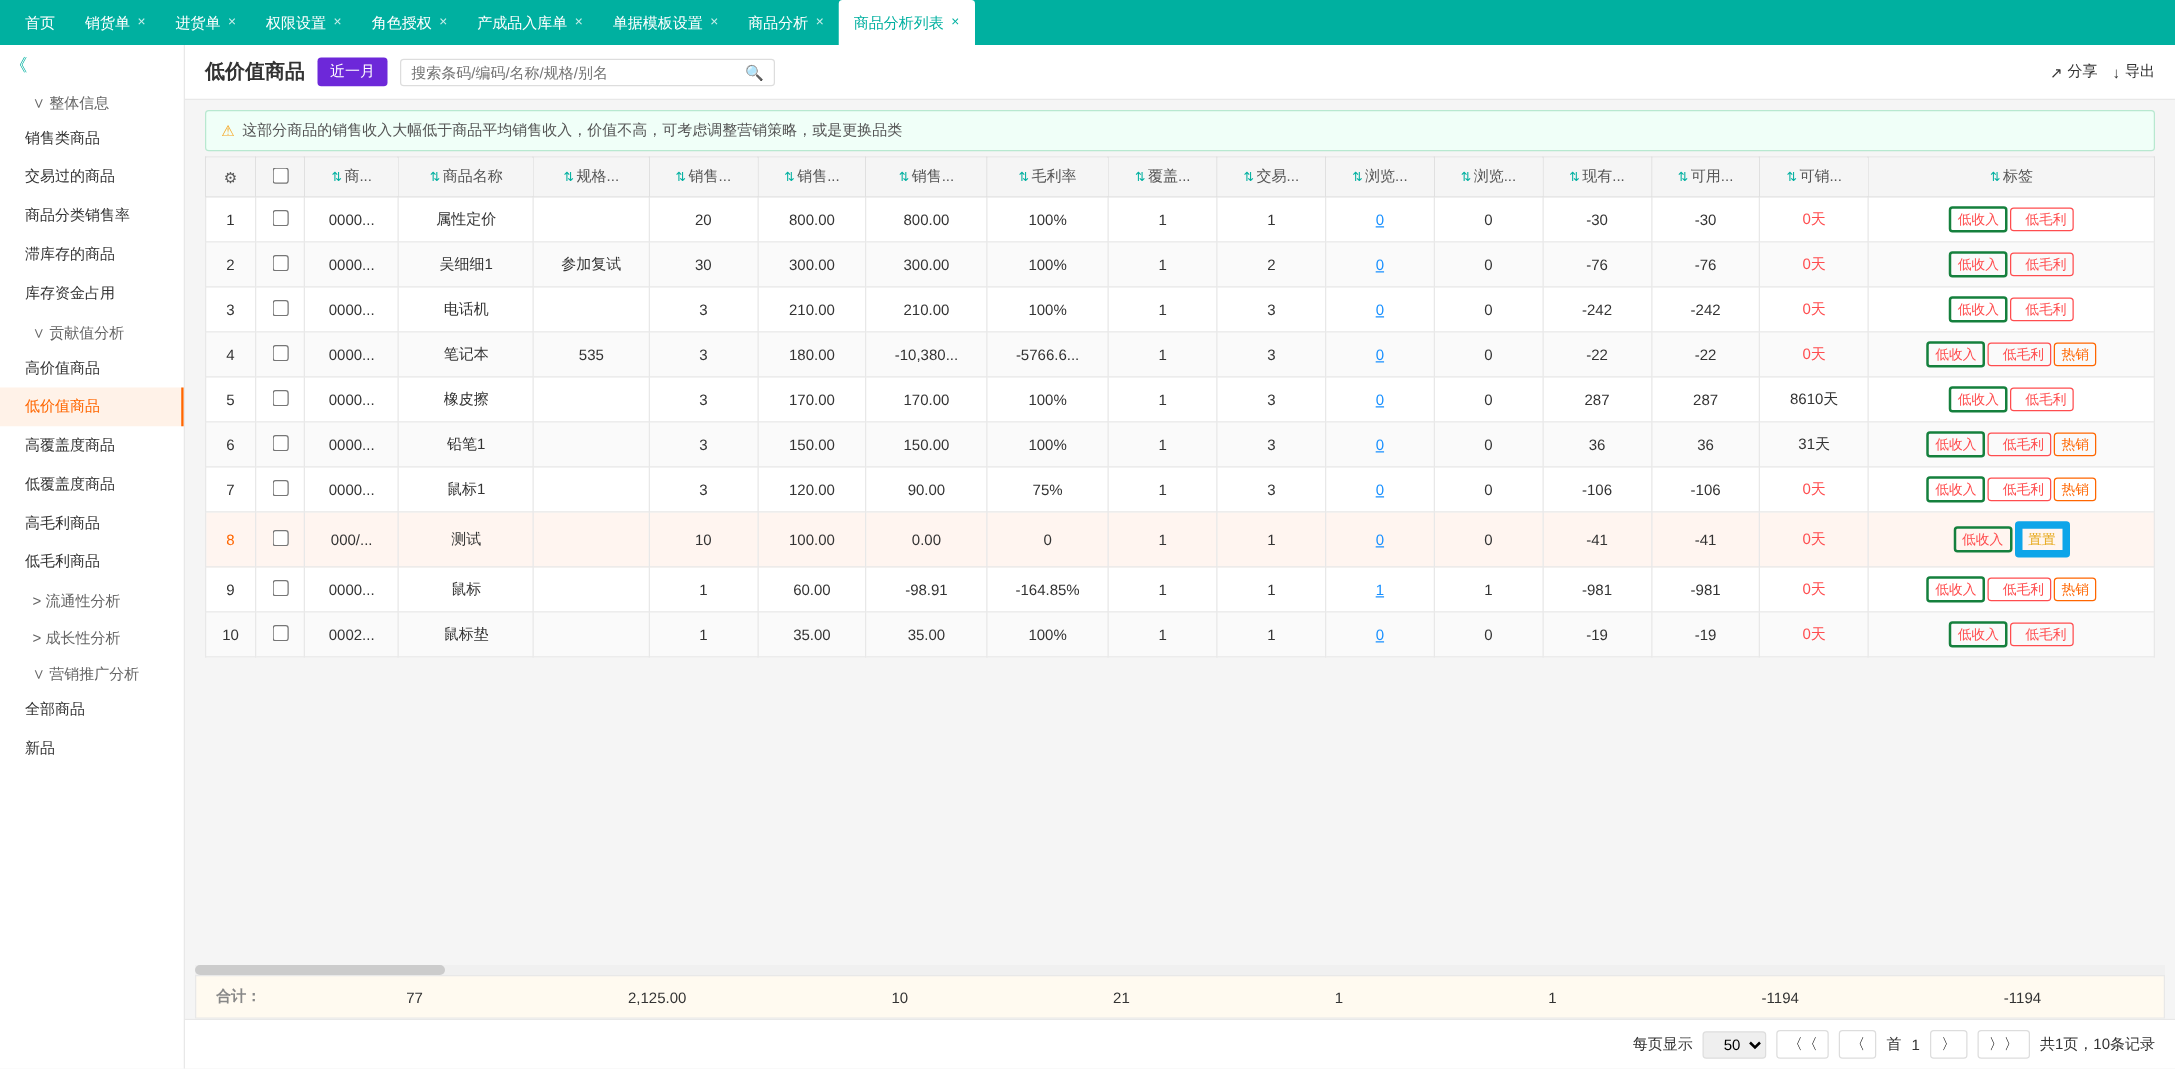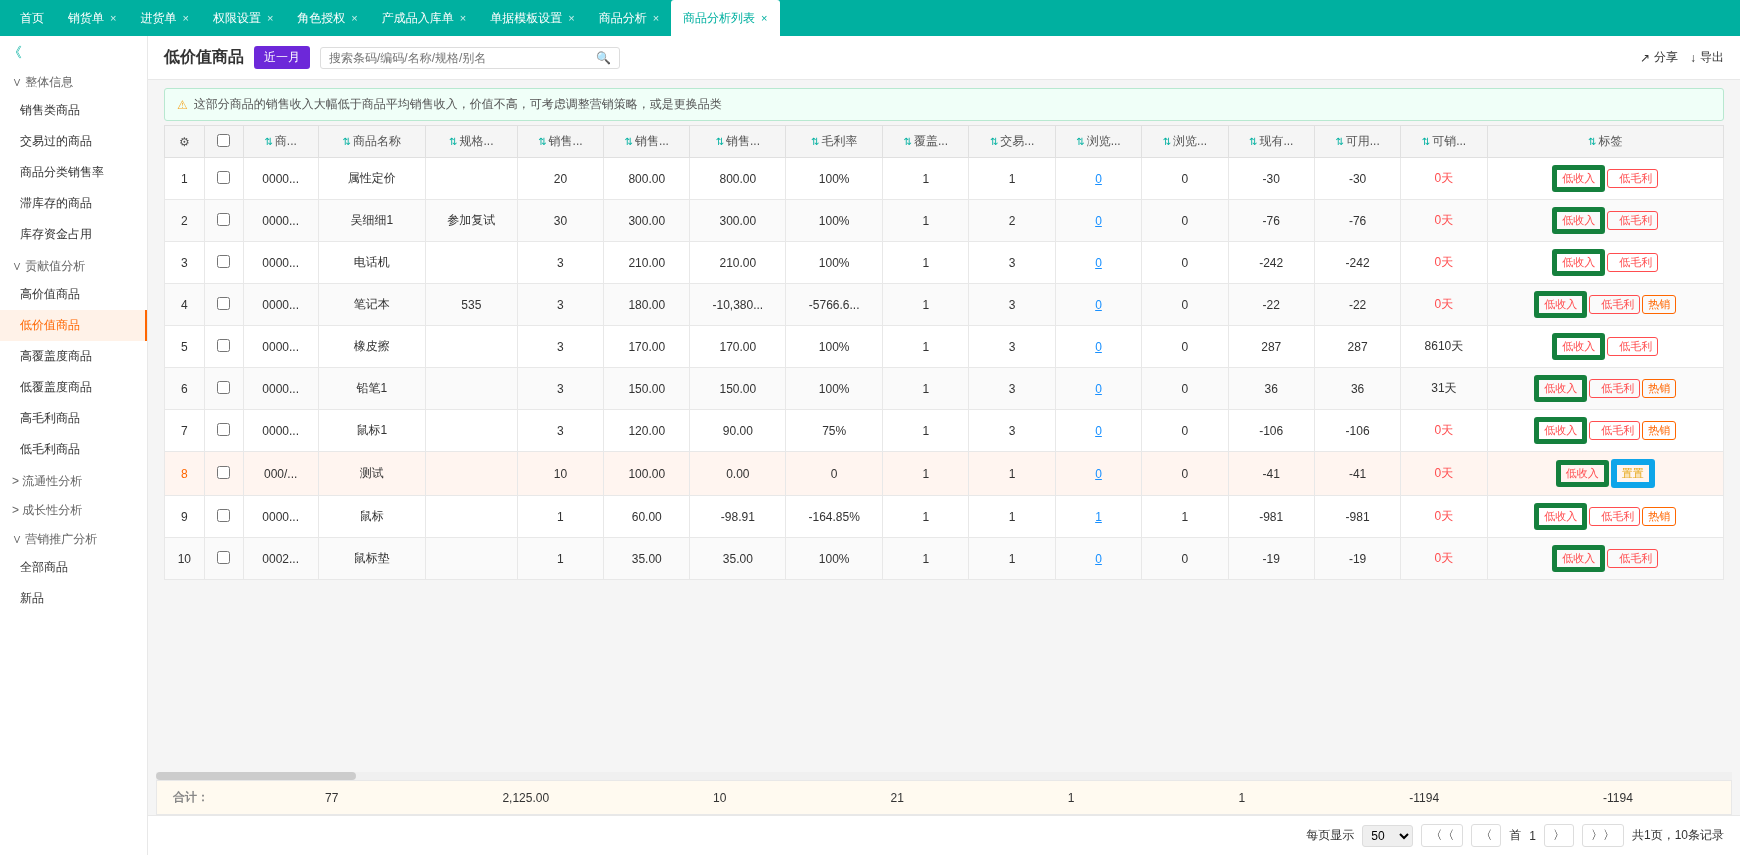--- a/index.html
+++ b/index.html
@@ -52,20 +52,21 @@
       flex-shrink: 0;
     }
     .sidebar-group-title {
       padding: 8px 12px 4px;
       color: #666;
       font-size: 12px;
       display: flex;
       align-items: center;
       gap: 4px;
       cursor: pointer;
+      margin-left: 14px;
     }
     .sidebar-item {
       padding: 7px 20px;
       cursor: pointer;
       color: #333;
       font-size: 12px;
     }
     .sidebar-item.active {
       background: #fff2e8;
       color: #ff6600;
@@ -190,21 +191,21 @@
     tbody tr.row-highlighted td { background: #fff5f0; }
     tbody tr.row-even td { background: #fafafa; }
 
     .tag-badge {
       display: inline-block;
       padding: 1px 5px;
       border-radius: 3px;
       font-size: 11px;
       margin: 1px;
     }
-    .tag-low-income { color: #ff4d4f; border: 5px solid #15803d; font-family: Liberation Mono, monospace; }
+    .tag-low-income { color: #ff4d4f; border: 2px solid #15803d; font-family: Liberation Mono, monospace; }
     .tag-low-margin { color: #ff4d4f; border: 1px solid #ff4d4f; padding-left: 11px; }
     .tag-hot { color: #ff6600; border: 1px solid #ff6600; }
     .tag-yellow { color: #e6a817; border: 6px solid #0ea5e9; }
 
     .link-style { color: #1890ff; text-decoration: underline; cursor: pointer; }
 
     
     .table-footer {
       background: #fffaf0;
       border: 1px solid #e8e8e8;
@@ -225,20 +226,21 @@
       padding: 8px 16px;
       gap: 8px;
       background: #fff;
       border-top: 1px solid #e8e8e8;
       font-size: 12px;
     }
     .pagination select {
       border: 1px solid #ddd;
       border-radius: 3px;
       padding: 2px 4px;
+      text-align: right;
     }
     .pagination .page-btn {
       border: 1px solid #ddd;
       background: #fff;
       padding: 2px 8px;
       cursor: pointer;
       border-radius: 3px;
     }
     .pagination .page-btn:disabled { color: #ccc; }
 

